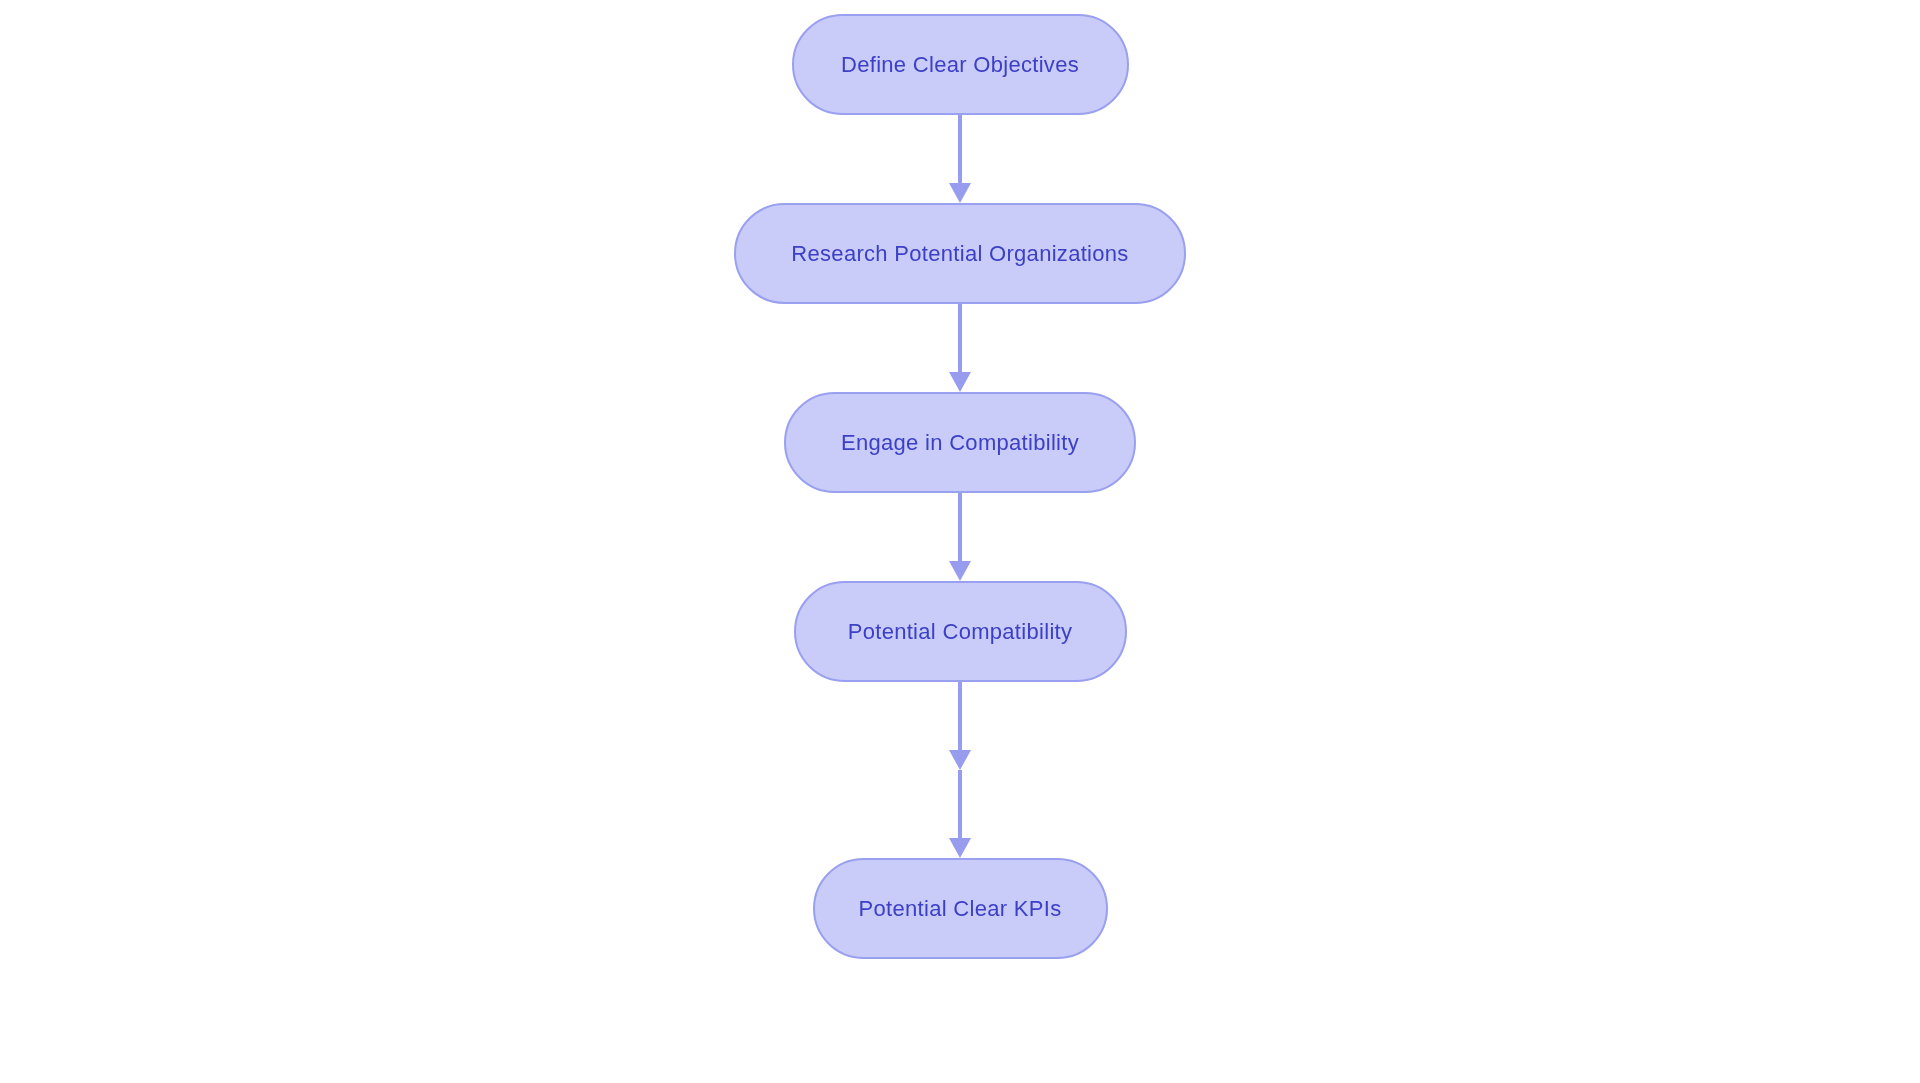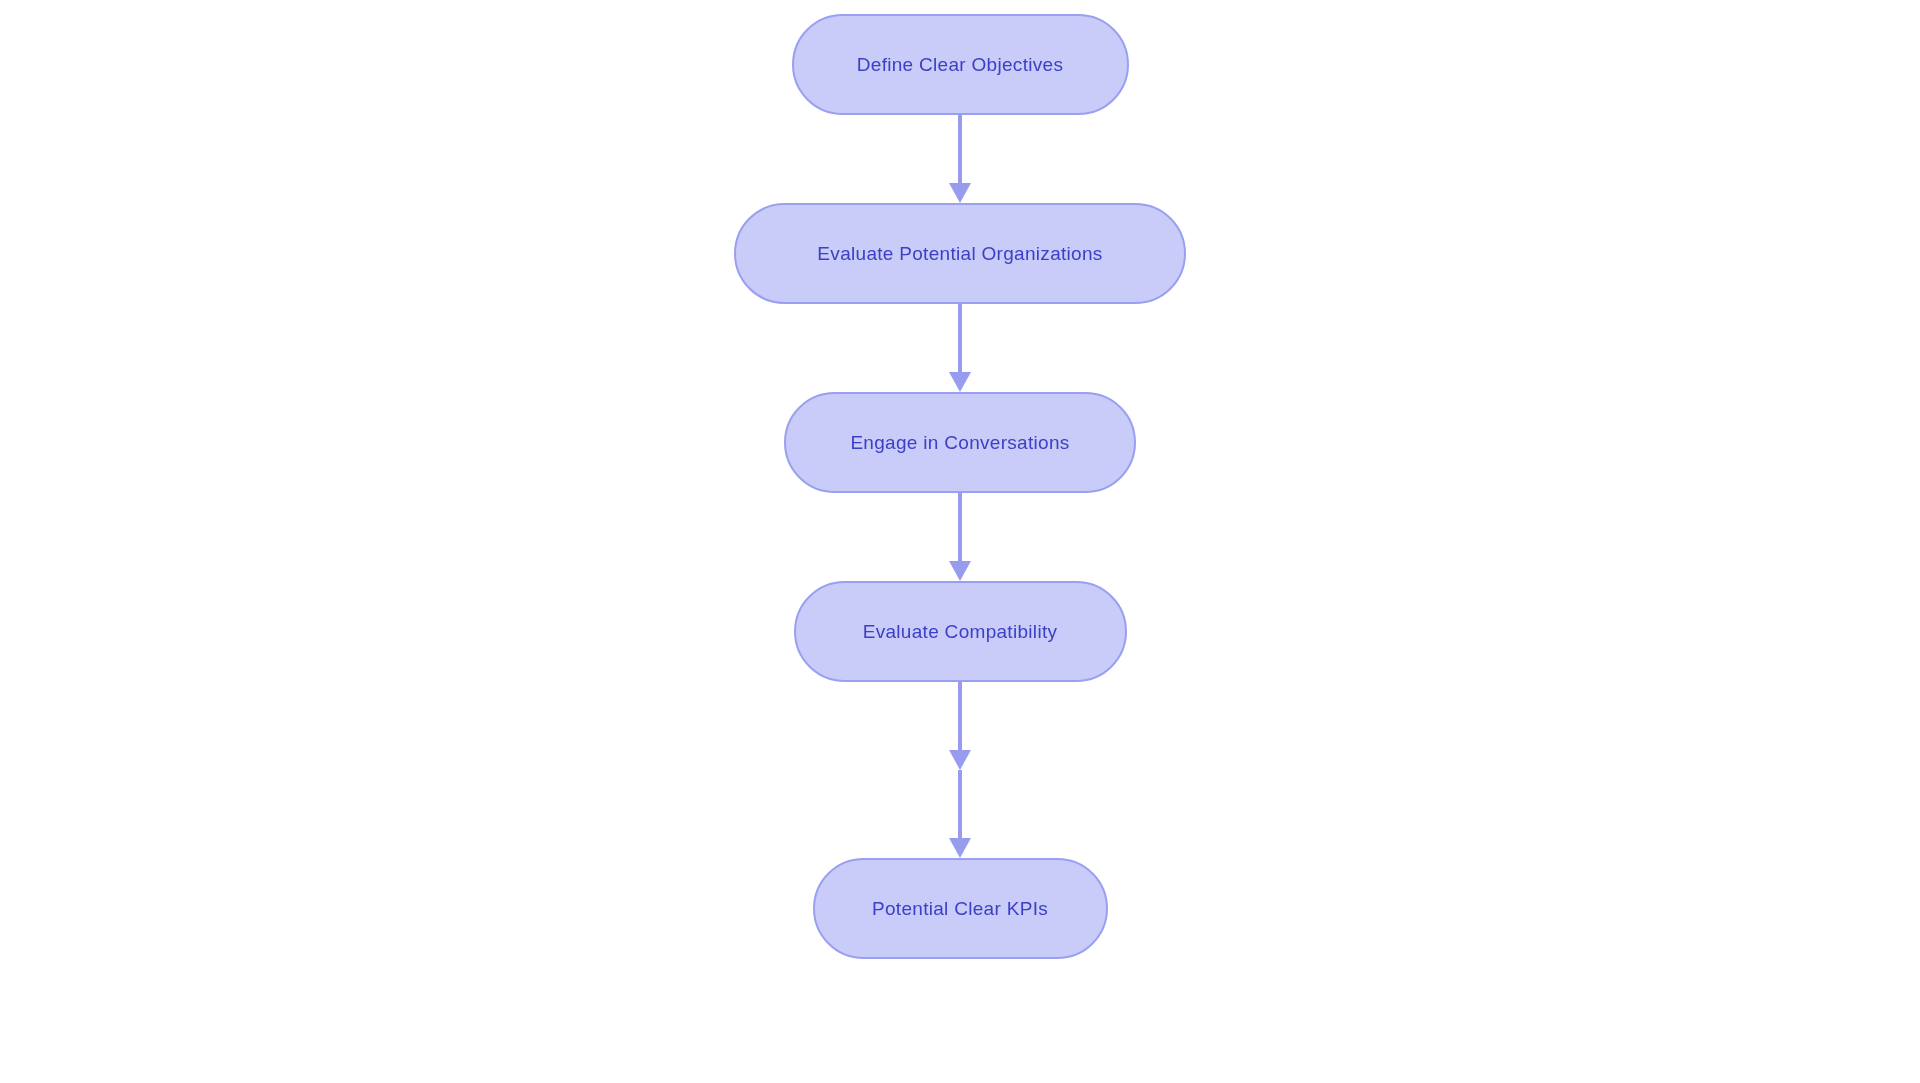--- a/index.html
+++ b/index.html
@@ -24,21 +24,21 @@
     box-sizing: border-box;
     min-height: 101px;
     border-radius: 52px;
     background: var(--node-fill, #c9cbf8);
     border: 2px solid var(--node-border, #9aa0f0);
     color: var(--node-text, #3c40c6);
     display: flex;
     align-items: center;
     justify-content: center;
     padding: 0 38px;
-    font-size: 19px;
+    font-size: 22px;
     letter-spacing: 0.3px;
     white-space: nowrap;
     flex: 0 0 auto;
   }
   .w1 { min-width: 337px; }
   .w2 { min-width: 452px; }
   .w3 { min-width: 352px; }
   .w4 { min-width: 333px; }
   .w5 { min-width: 469px; }
   .w6 { min-width: 295px; }
@@ -70,39 +70,39 @@
   <div class="node w1">
     <span>Define Clear Objectives</span>
   </div>
 
   <div class="arrow">
     <div class="arrow-line"></div>
     <div class="arrow-head"></div>
   </div>
 
   <div class="node w2">
-    <span>Evaluate Potential Organizations</span>
+    <span>Research Potential Organizations</span>
   </div>
 
   <div class="arrow">
     <div class="arrow-line"></div>
     <div class="arrow-head"></div>
   </div>
 
   <div class="node w3">
-    <span>Engage in Conversations</span>
+    <span>Engage in Compatibility</span>
   </div>
 
   <div class="arrow">
     <div class="arrow-line"></div>
     <div class="arrow-head"></div>
   </div>
 
   <div class="node w4">
-    <span>Evaluate Compatibility</span>
+    <span>Potential Compatibility</span>
   </div>
 
   <div class="arrow">
     <div class="arrow-line"></div>
     <div class="arrow-head"></div>
   </div>
 
 
   <div class="arrow">
     <div class="arrow-line"></div>

